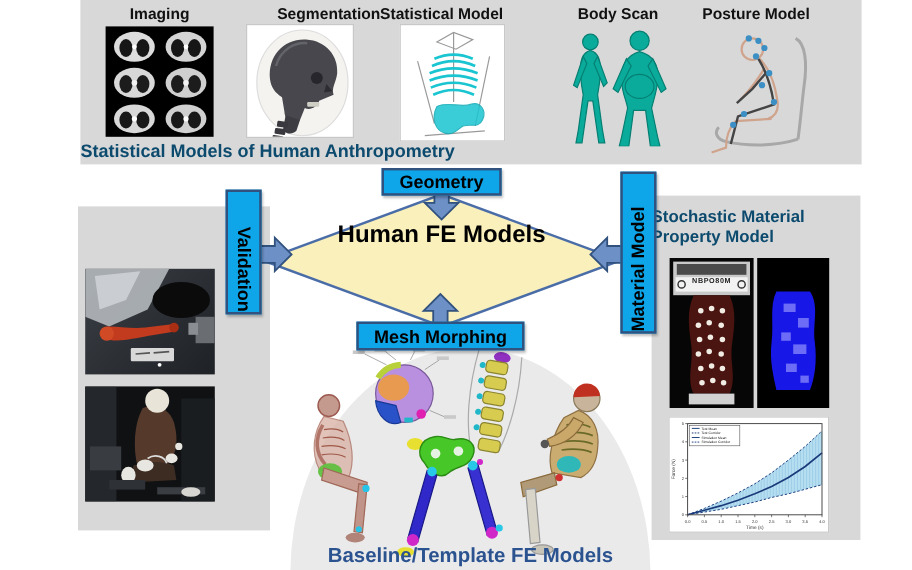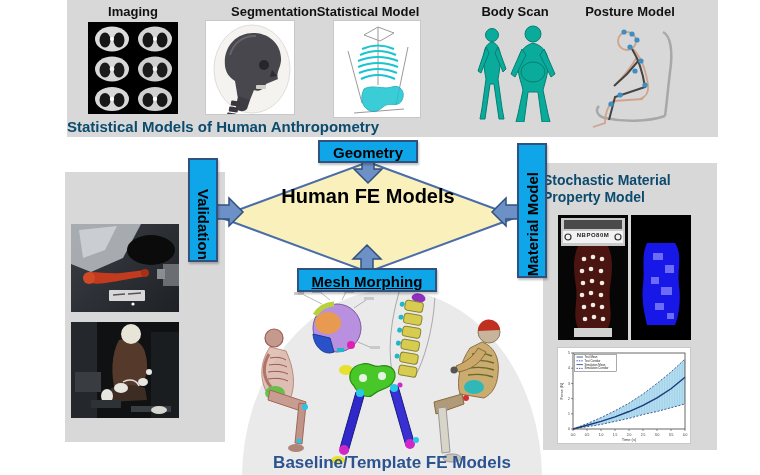--- a/index.html
+++ b/index.html
@@ -477,21 +477,21 @@
   </svg>
 
   <div id="diamond-text">
     <div>Human FE Models</div>
   </div>
 
   <div class="bluebox" style="left:318px;top:140px;width:100px;height:23px;">
     <span>Geometry</span>
   </div>
 
-  <div class="bluebox" style="left:297px;top:268px;width:140px;height:24px;text-decoration:underline;">
+  <div class="bluebox" style="left:297px;top:268px;width:140px;height:24px;">
     <span>Mesh Morphing</span>
   </div>
 
   <div class="bluebox" style="left:188px;top:158px;width:30px;height:104px;">
     <span class="vtext-down">Validation</span>
   </div>
 
   <div class="bluebox" style="left:517px;top:143px;width:30px;height:135px;">
     <span class="vtext-up">Material Model</span>
   </div>

